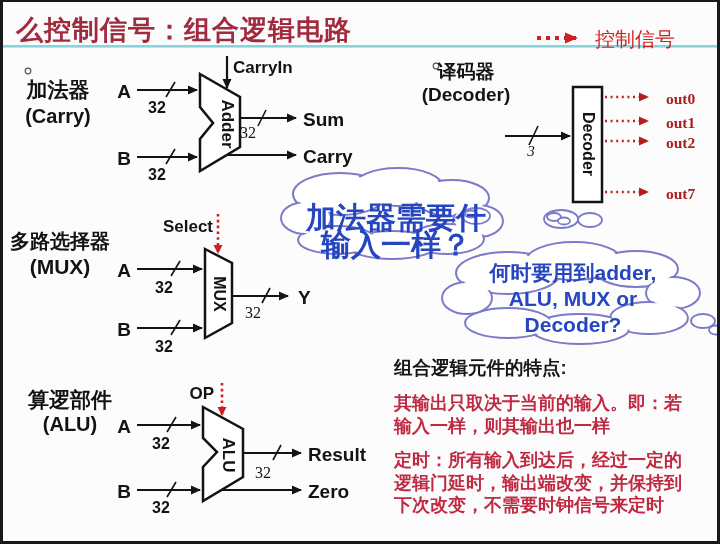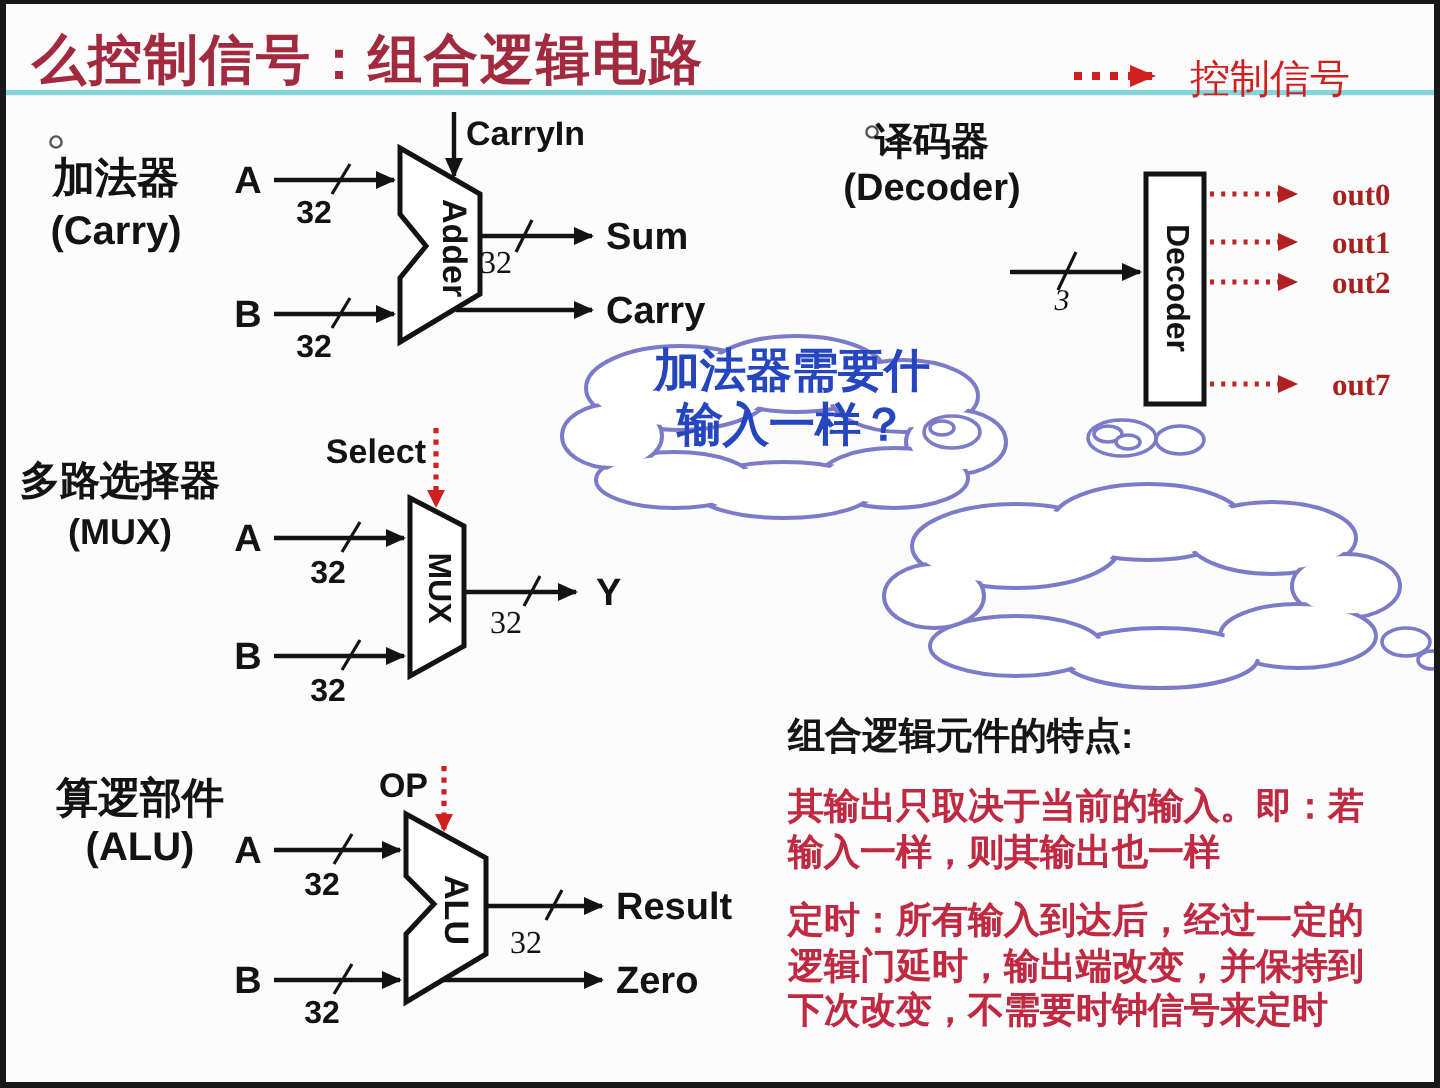--- a/index.html
+++ b/index.html
@@ -15,26 +15,26 @@
   .abs{position:absolute;}
   .page-title{left:16px;top:12px;font-size:27px;font-weight:bold;color:#a12a3e;letter-spacing:1px;white-space:nowrap;}
   .legend-label{left:595px;top:26px;font-size:20px;font-weight:normal;color:#cf1f1f;white-space:nowrap;}
 
   .lbl{position:absolute;text-align:center;font-weight:bold;color:#131313;}
   .lbl div{white-space:nowrap;}
   .lbl-adder{left:6px;top:76px;width:104px;font-size:21px;line-height:27px;}
   .lbl-adder .en{font-size:20px;}
   .lbl-decoder{left:408px;top:60px;width:116px;font-size:19px;line-height:23px;}
   .lbl-mux{left:2px;top:229px;width:116px;font-size:20px;line-height:25px;}
-  .lbl-mux .en{font-size:18px;}
+  .lbl-mux .en{font-size:21px;}
   .lbl-alu{left:20px;top:387px;width:100px;font-size:21px;line-height:25px;}
   .lbl-alu .en{font-size:20px;text-align:center;}
 
   .cloud-text{position:absolute;text-align:center;font-weight:bold;color:#2646c0;}
-  .cloud1-text{left:300px;top:172px;width:192px;font-size:23px;line-height:27px;}
+  .cloud1-text{left:300px;top:204px;width:192px;font-size:30px;line-height:27px;}
   .cloud2-text{left:468px;top:260px;width:210px;font-size:21px;line-height:26px;}
   .cloud-text div{white-space:nowrap;}
 
   .notes{position:absolute;left:394px;top:355px;width:330px;}
   .notes-heading{font-size:18.5px;font-weight:bold;color:#161616;white-space:nowrap;}
   .notes .para{margin-top:12px;}
   .notes .para div{font-size:18px;font-weight:bold;color:#bf2a42;line-height:22.5px;white-space:nowrap;}
 
   svg{position:absolute;left:0;top:0;}
   svg text{font-family:"Liberation Sans",sans-serif;fill:#131313;}
@@ -235,20 +235,25 @@
   <div class="lbl lbl-alu">
     <div>算逻部件</div>
     <div class="en">(ALU)</div>
   </div>
 
   <div class="cloud-text cloud1-text">
     <div>加法器需要什</div>
     <div>输入一样？</div>
   </div>
 
+  <div class="cloud-text cloud2-text">
+    <div>何时要用到adder,</div>
+    <div>ALU, MUX or</div>
+    <div>Decoder?</div>
+  </div>
 
   <div class="notes">
     <div class="notes-heading">组合逻辑元件的特点:</div>
     <div class="para">
       <div>其输出只取决于当前的输入。即：若</div>
       <div>输入一样，则其输出也一样</div>
     </div>
     <div class="para">
       <div>定时：所有输入到达后，经过一定的</div>
       <div>逻辑门延时，输出端改变，并保持到</div>

